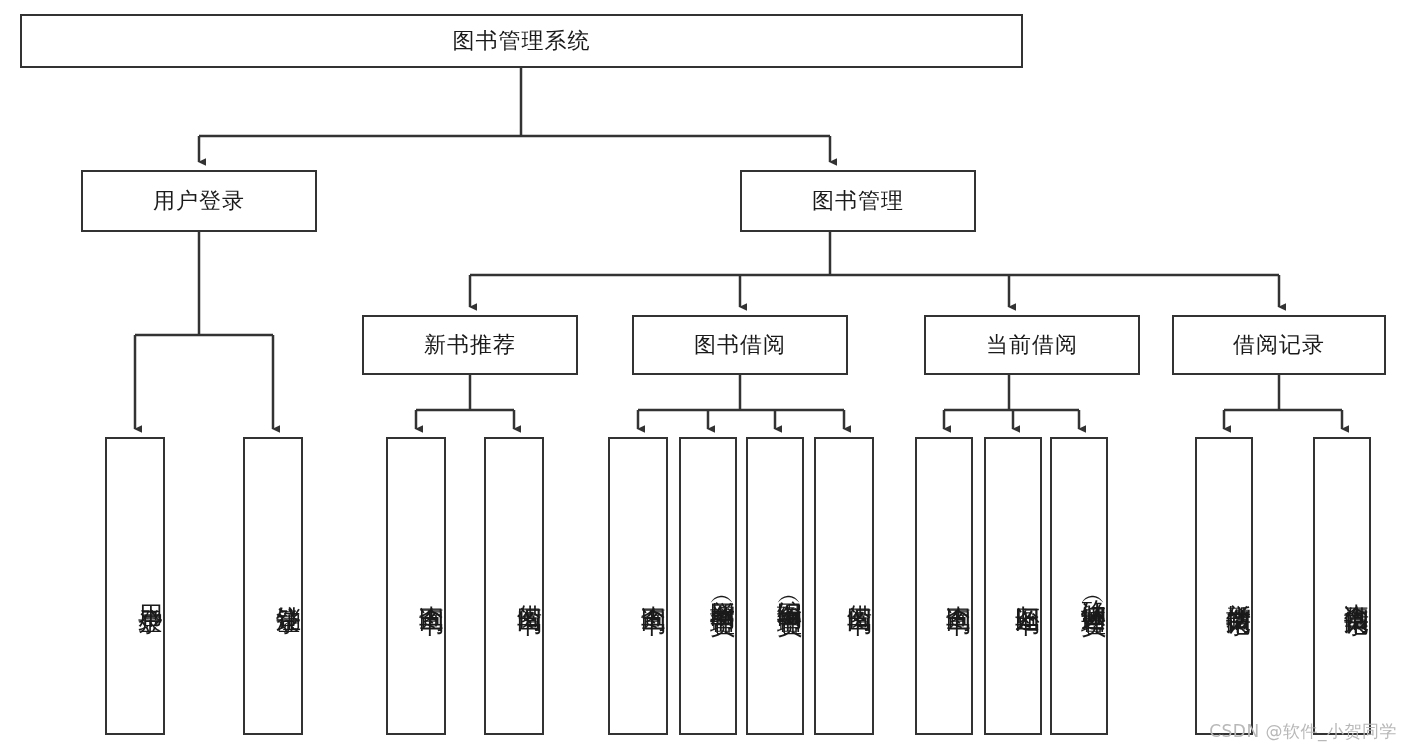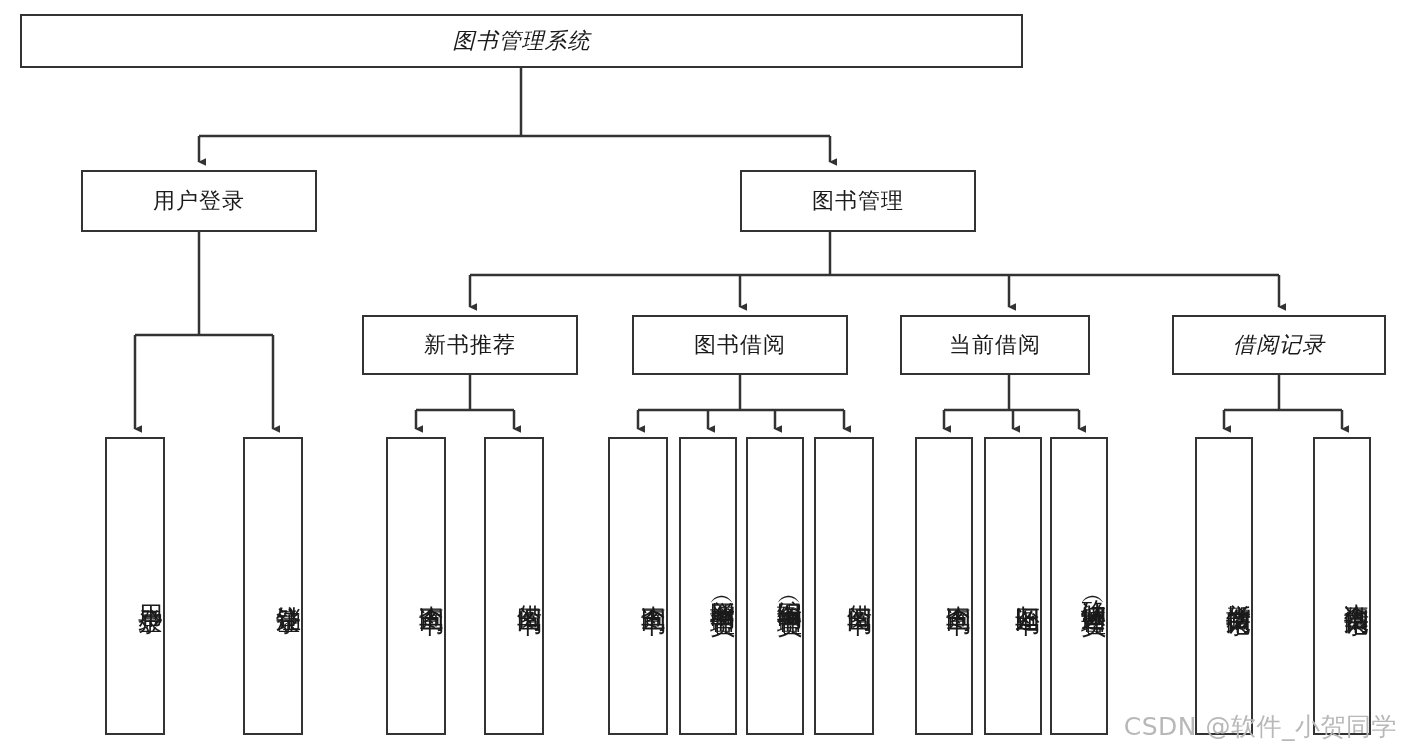--- a/index.html
+++ b/index.html
@@ -50,21 +50,21 @@
   }
   .node.v .vtext {
     writing-mode: vertical-rl;
     text-orientation: upright;
     display: block;
   }
   .watermark {
     position: absolute;
     right: 8px;
     bottom: 4px;
-    font-size: 25px;
+    font-size: 17px;
     color: #b8b8b8;
     white-space: nowrap;
     letter-spacing: 0.5px;
   }
 </style>
 </head>
 <body>
 
 <div id="canvas">
 
@@ -111,41 +111,41 @@
       <path d="M1013,410 L1013,429" marker-end="url(#arrow)"></path>
       <path d="M1079,410 L1079,429" marker-end="url(#arrow)"></path>
 
       <path d="M1279,375 L1279,410"></path>
       <path d="M1224,410 L1342,410"></path>
       <path d="M1224,410 L1224,429" marker-end="url(#arrow)"></path>
       <path d="M1342,410 L1342,429" marker-end="url(#arrow)"></path>
     </g>
   </svg>
 
-  <div class="node h" id="root-node" style="left: 20px; top: 14px; width: 1003px; height: 54px; font-style: italic;">
+  <div class="node h" id="root-node" style="left: 20px; top: 14px; width: 1003px; height: 54px;">
     <span>图书管理系统</span>
   </div>
 
   <div class="node h" id="l2-0" style="left: 81px; top: 170px; width: 236px; height: 62px;">
     <span>用户登录</span>
   </div>
   <div class="node h" id="l2-1" style="left: 740px; top: 170px; width: 236px; height: 62px;">
     <span>图书管理</span>
   </div>
 
   <div class="node h" id="l3-1" style="left: 632px; top: 315px; width: 216px; height: 60px;">
     <span>图书借阅</span>
   </div>
   <div class="node h" id="l3-0" style="left: 362px; top: 315px; width: 216px; height: 60px;">
     <span>新书推荐</span>
   </div>
-  <div class="node h" id="l3-2" style="left: 900px; top: 315px; width: 190px; height: 60px;">
+  <div class="node h" id="l3-2" style="left: 924px; top: 315px; width: 216px; height: 60px;">
     <span>当前借阅</span>
   </div>
-  <div class="node h" id="l3-3" style="left: 1172px; top: 315px; width: 214px; height: 60px; font-style: italic;">
+  <div class="node h" id="l3-3" style="left: 1172px; top: 315px; width: 214px; height: 60px;">
     <span>借阅记录</span>
   </div>
 
   <div class="node v" id="lf-0" style="left: 105px; top: 437px; width: 60px; height: 298px;">
     <span class="vtext">用户登录</span>
   </div>
   <div class="node v" id="lf-1" style="left: 243px; top: 437px; width: 60px; height: 298px;">
     <span class="vtext">注销登录</span>
   </div>
   <div class="node v" id="lf-2" style="left: 386px; top: 437px; width: 60px; height: 298px;">

